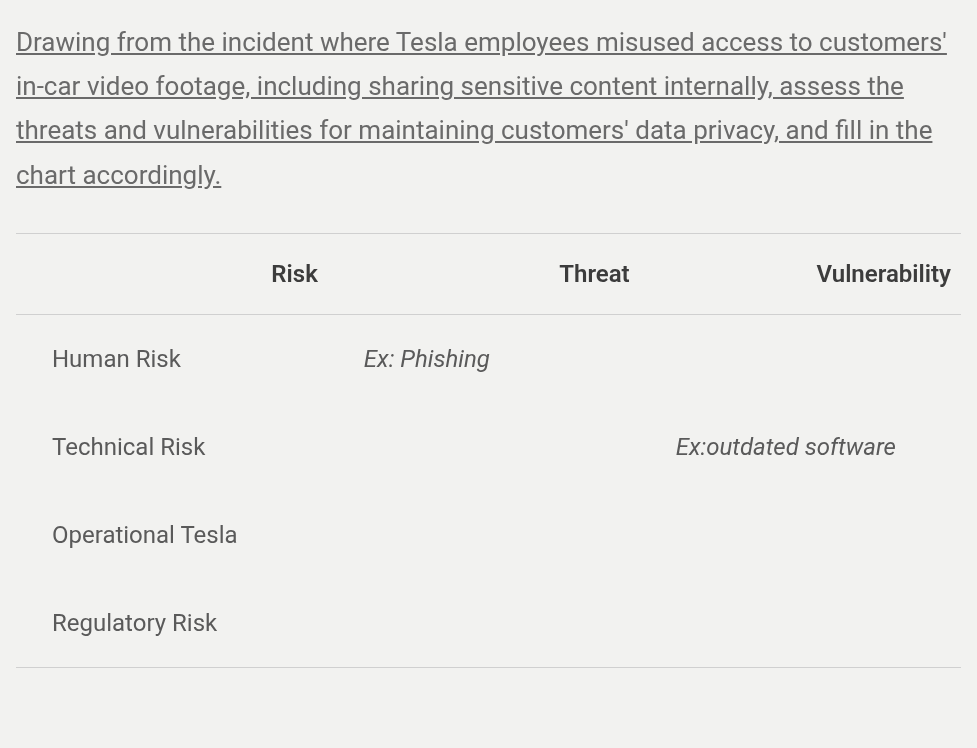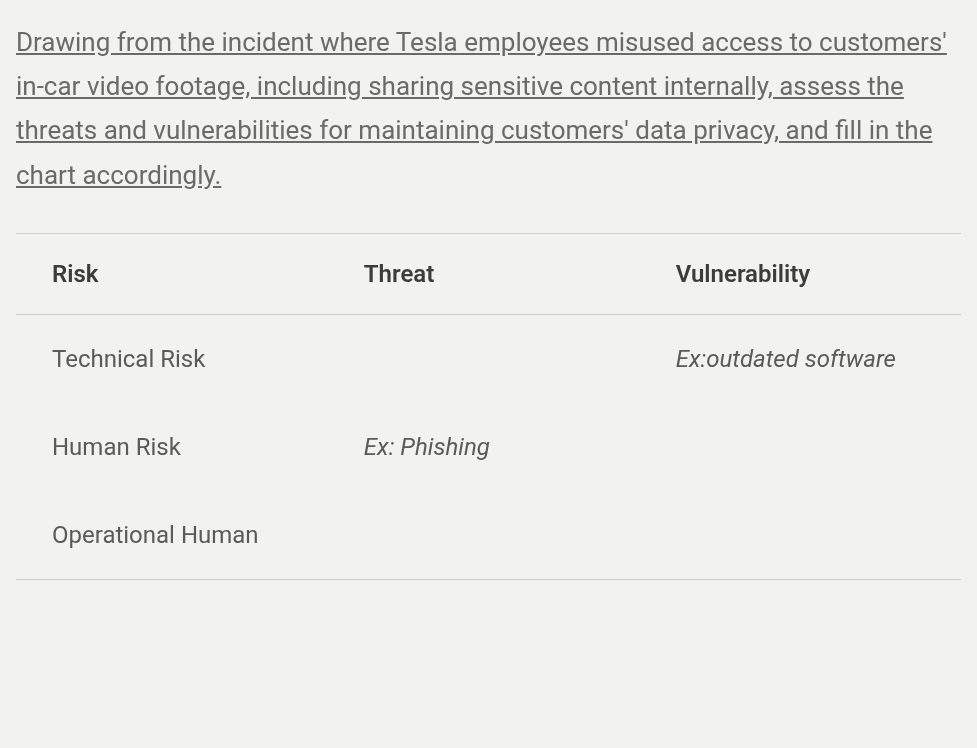--- a/index.html
+++ b/index.html
@@ -30,21 +30,21 @@
     }
     table {
       width: 100%;
       border-collapse: collapse;
     }
     thead tr {
       border-top: 1px solid #d0d0d0;
       border-bottom: 1px solid #d0d0d0;
     }
     th {
-      text-align: left;
+      text-align: right;
       font-weight: 600;
       font-size: 24px;
       color: #3c3c3c;
       padding: 26px 10px 26px 36px;
     }
     th:first-child {
       width: 33%;
     }
     th:nth-child(2) {
       width: 33%;
@@ -77,29 +77,34 @@
   <table>
     <thead>
       <tr>
         <th>Risk</th>
         <th>Threat</th>
         <th>Vulnerability</th>
       </tr>
     </thead>
     <tbody>
       <tr>
+        <td>Human Risk</td>
+        <td class="example">Ex: Phishing</td>
+        <td class="example"></td>
+      </tr>
+      <tr>
         <td>Technical Risk</td>
         <td class="example"></td>
         <td class="example">Ex:outdated software</td>
       </tr>
       <tr>
-        <td>Human Risk</td>
-        <td class="example">Ex: Phishing</td>
+        <td>Operational Tesla</td>
+        <td class="example"></td>
         <td class="example"></td>
       </tr>
       <tr>
-        <td>Operational Human</td>
+        <td>Regulatory Risk</td>
         <td class="example"></td>
         <td class="example"></td>
       </tr>
     </tbody>
   </table>
 </div>
 
 </body></html>

